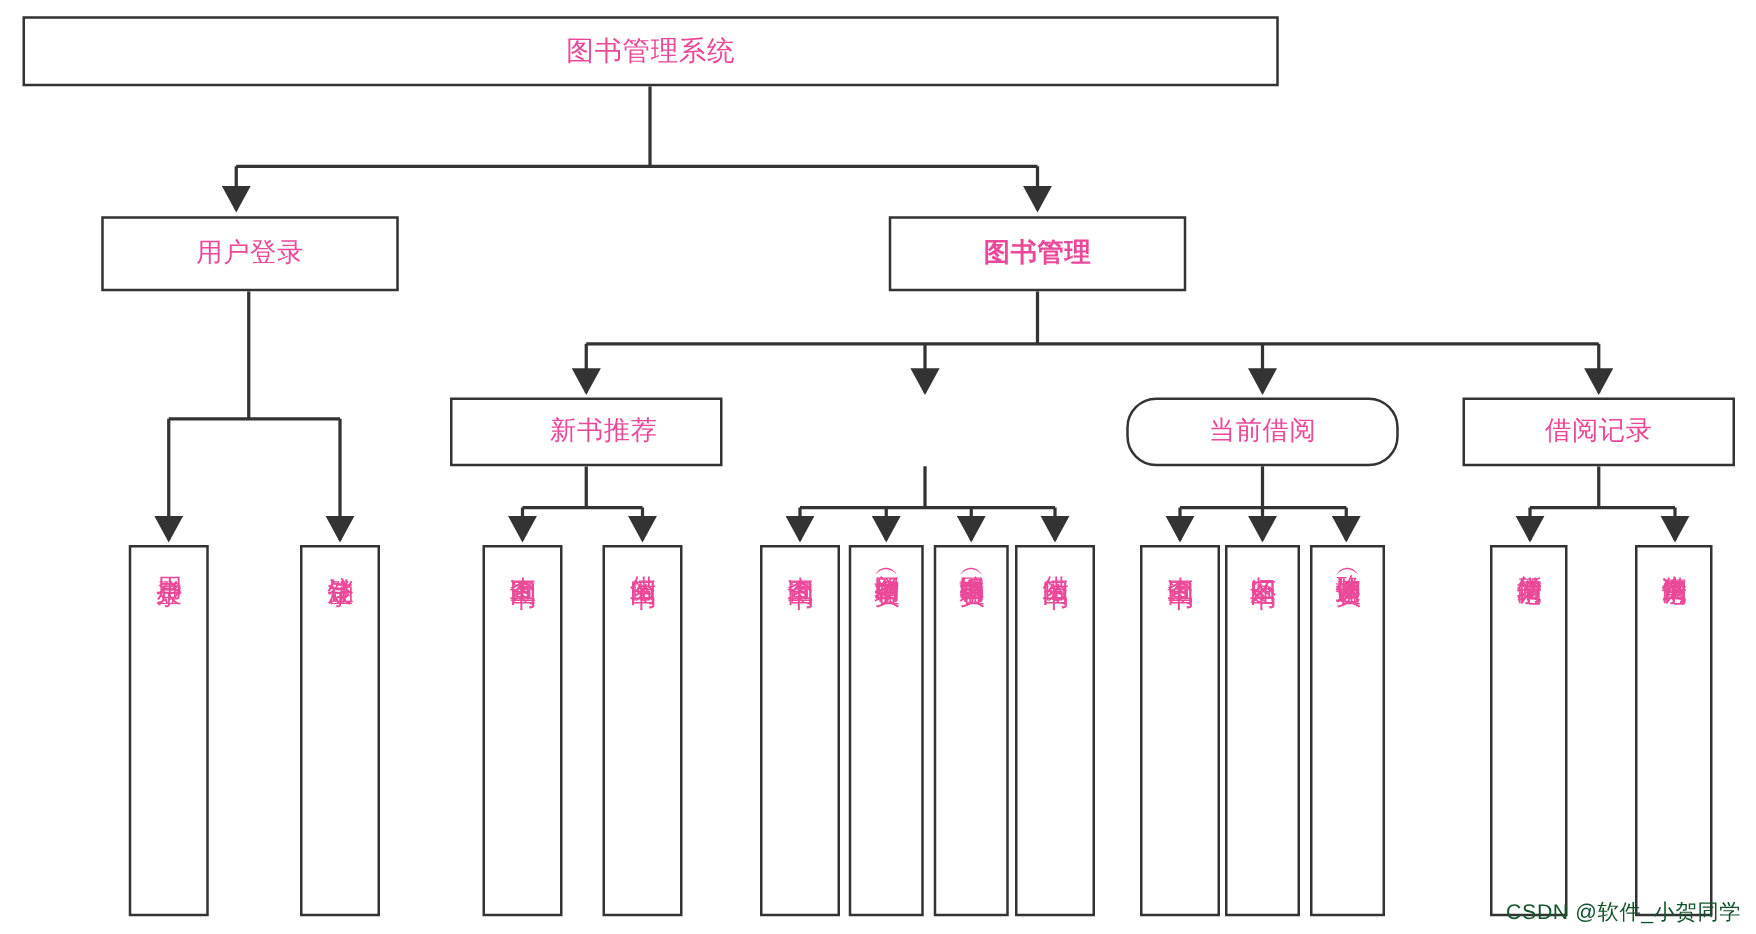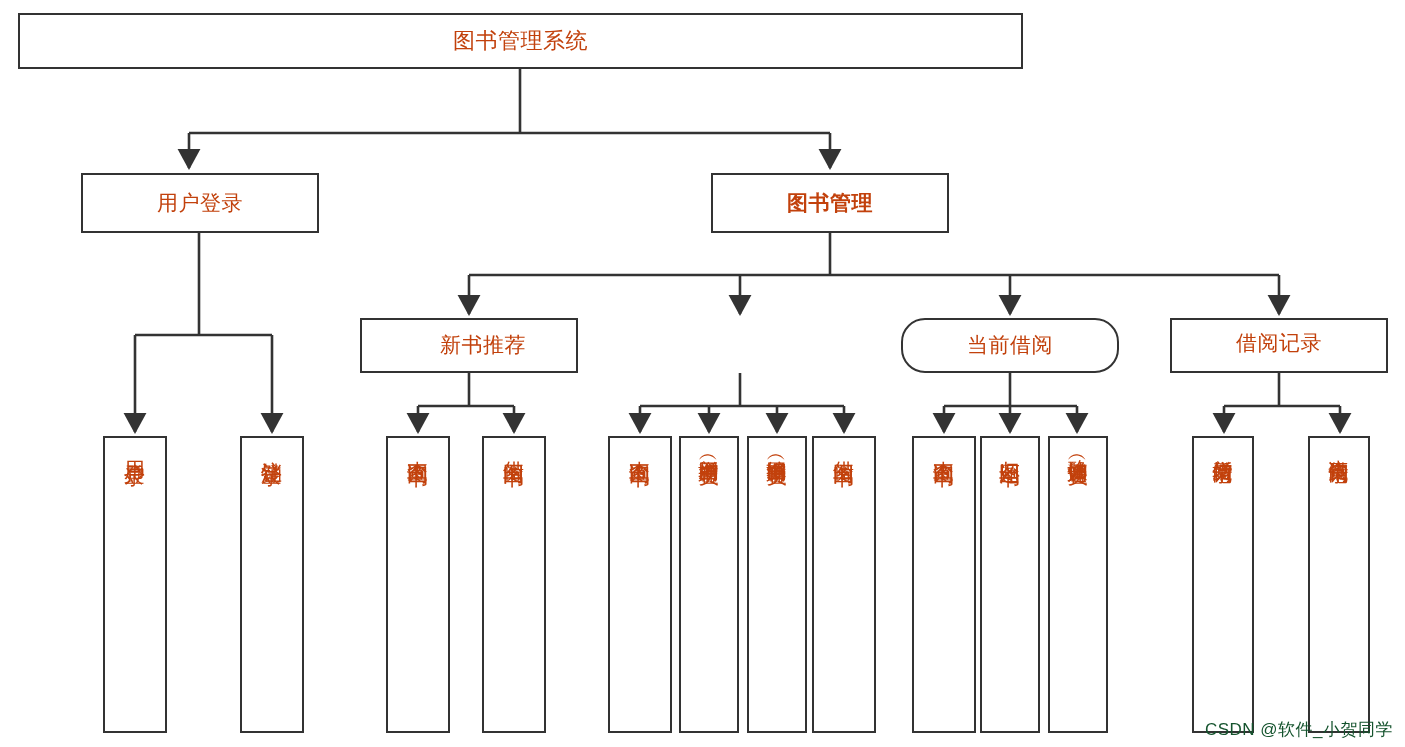--- a/index.html
+++ b/index.html
@@ -26,21 +26,21 @@
     pointer-events: none;
   }
   .node {
     position: absolute;
     box-sizing: border-box;
     background: #ffffff;
     border: 2px solid #333333;
     display: flex;
     align-items: center;
     justify-content: center;
-    color: #c2410c;
+    color: #ec4899;
     z-index: 2;
   }
   .node-label {
     display: block;
     text-align: center;
     line-height: 1.18;
     white-space: nowrap;
   }
   
   .node.horiz .node-label {
@@ -149,21 +149,21 @@
 
   <div class="node horiz" style="left:360px; top:318px; width:218px; height:55px;padding-left:28px;">
     <span class="node-label">新书推荐</span>
   </div>
 
 
   <div class="node horiz" style="left:901px; top:318px; width:218px; height:55px;border-radius:24px;">
     <span class="node-label">当前借阅</span>
   </div>
 
-  <div class="node horiz" style="left:1170px; top:318px; width:218px; height:55px;font-family:Liberation Mono, monospace;">
+  <div class="node horiz" style="left:1170px; top:318px; width:218px; height:55px;">
     <span class="node-label">借阅记录</span>
   </div>
 
   <div class="node vert" style="left:103px; top:436px; width:64px; height:297px;">
     <span class="node-label">用户登录</span>
   </div>
 
   <div class="node vert" style="left:240px; top:436px; width:64px; height:297px;">
     <span class="node-label">注销登录</span>
   </div>

